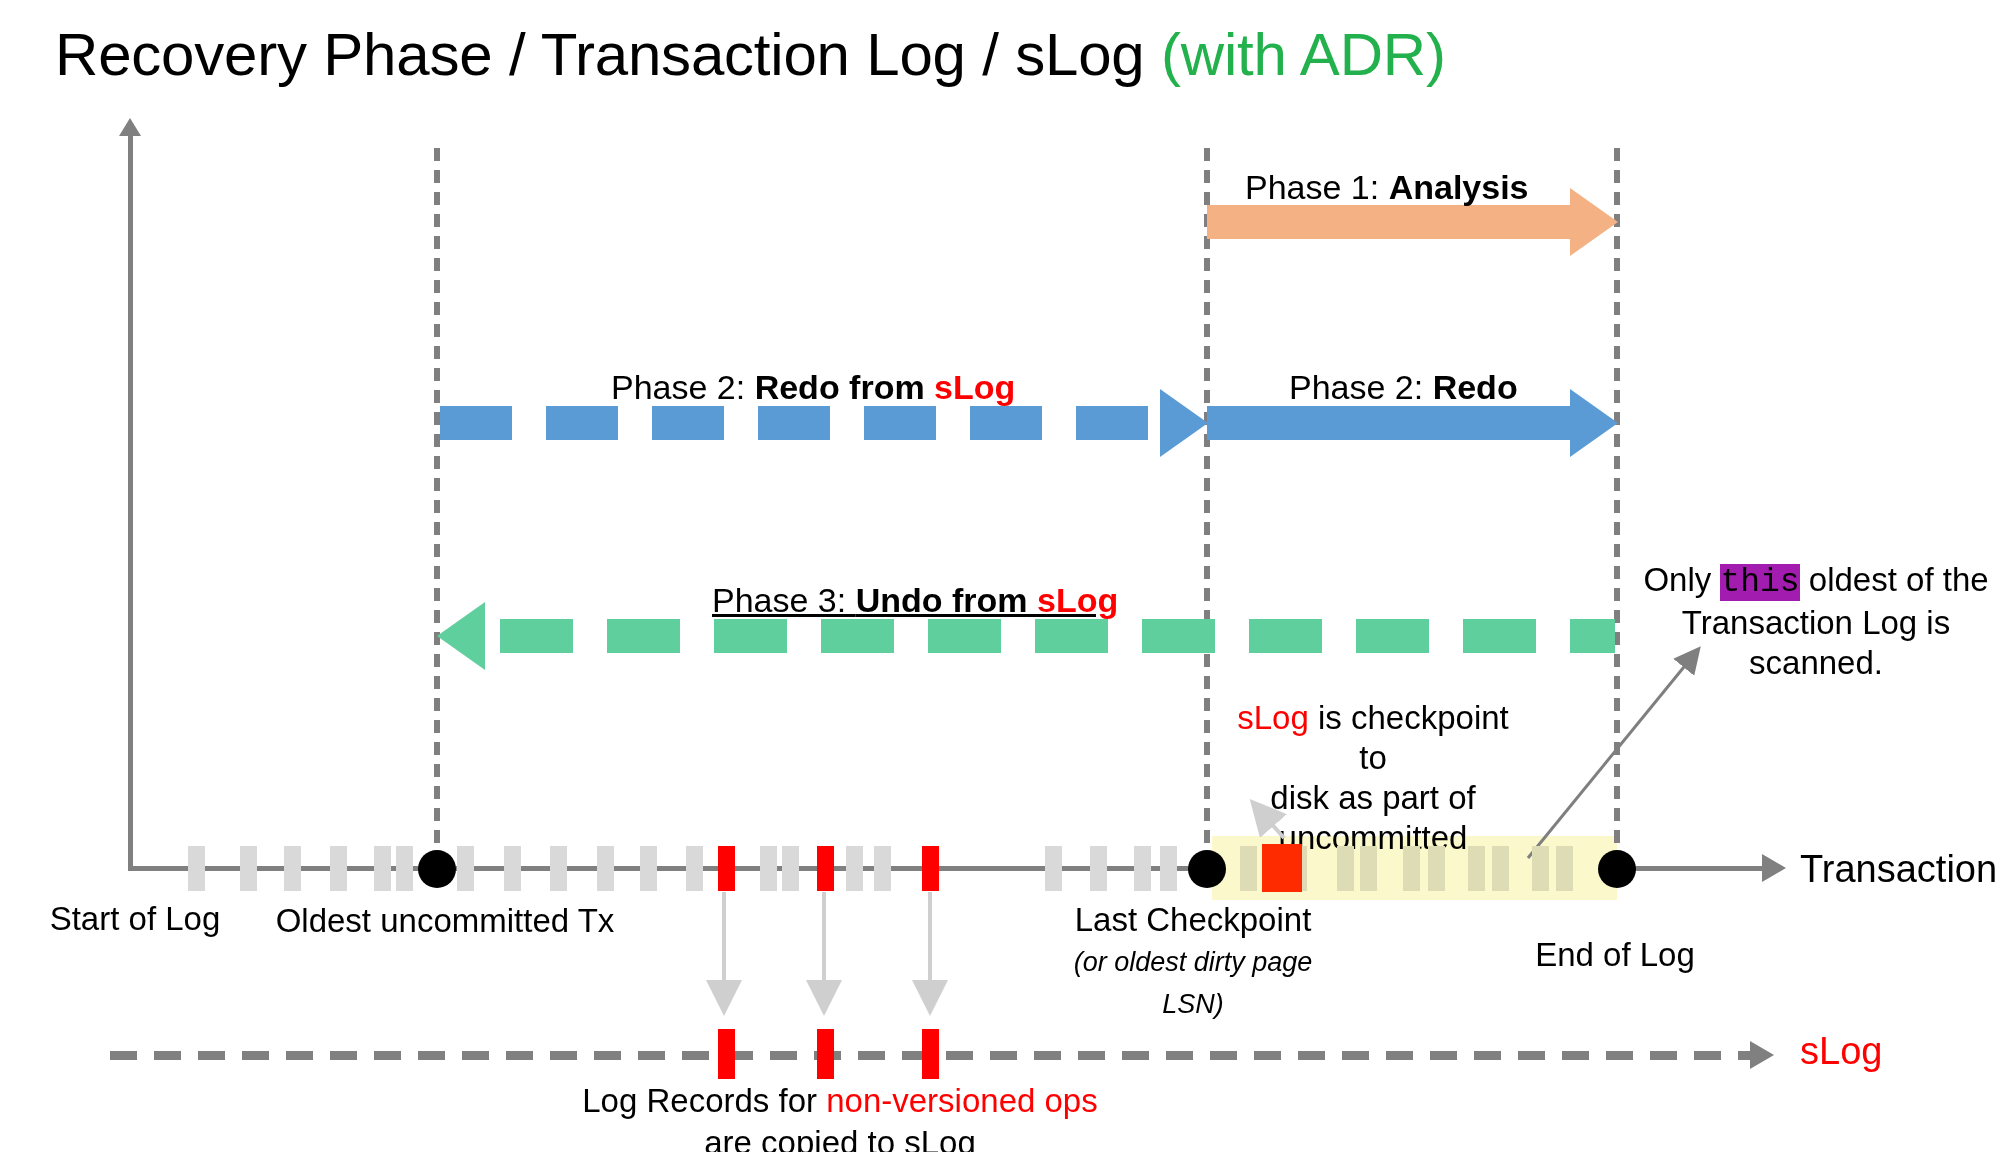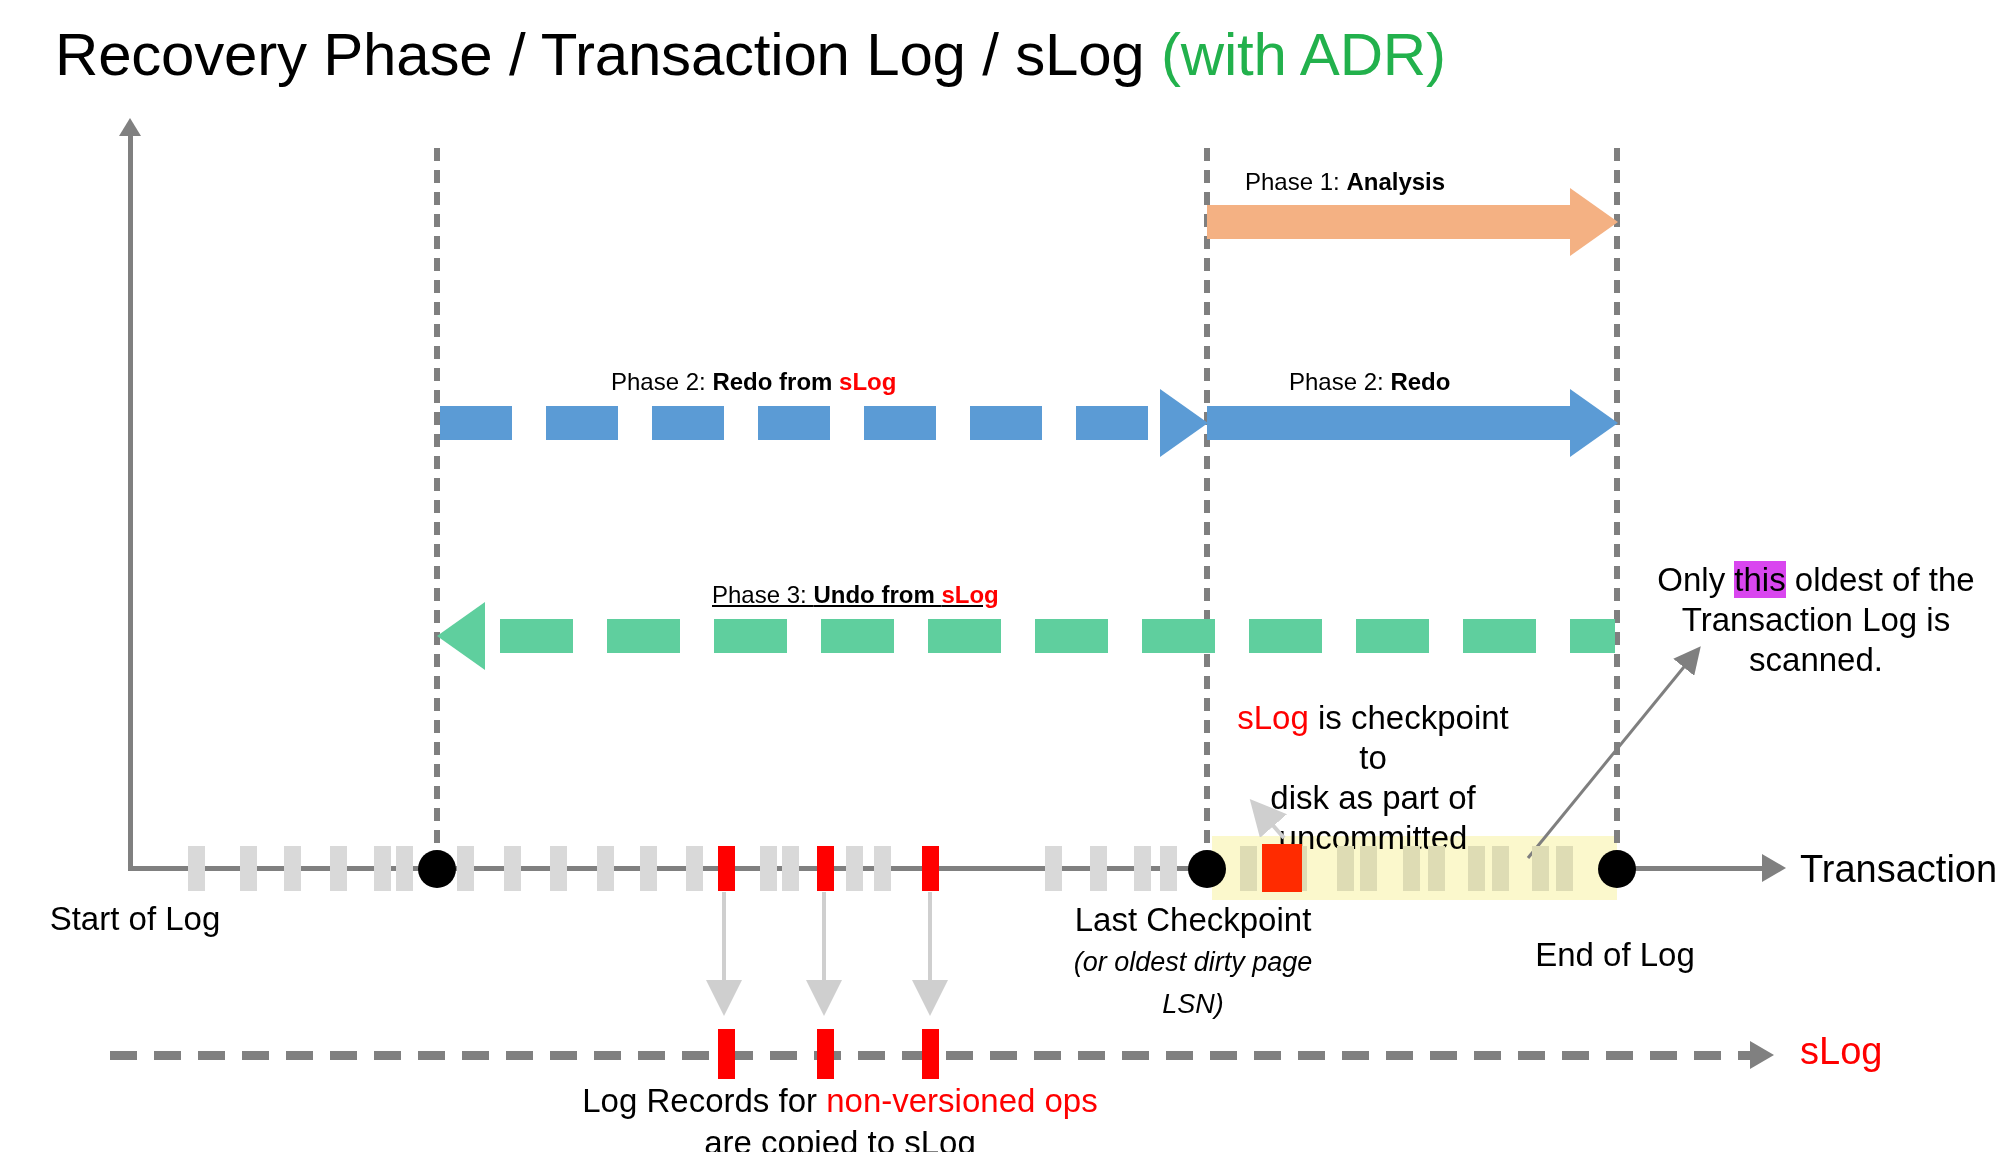--- a/index.html
+++ b/index.html
@@ -30,25 +30,25 @@
   .tick.redbig{width:40px;height:48px;top:844px;background:#ff2b00;}
   
   .dot{position:absolute;top:850px;width:38px;height:38px;border-radius:50%;background:#000;}
   .solid-bar{height:34px;}
   .arrowhead{position:absolute;width:0;height:0;}
   
   .dash-row{position:absolute;height:34px;}
   
   .lbl{position:absolute;font-size:33px;white-space:nowrap;}
   .lbl.ctr{text-align:center;}
-  .phase-lbl{position:absolute;font-size:24px;white-space:nowrap;}
+  .phase-lbl{position:absolute;font-size:34px;white-space:nowrap;}
   .phase-lbl b{font-weight:bold;}
   .red{color:#ff0000;}
   .ital{font-style:italic;font-size:27px;}
-  .hl{background:#d946ef;}
+  .hl{background:#a21caf;font-family:Liberation Mono, monospace;}
   
   #slog-dash{left:110px;top:1051px;width:1640px;height:9px;
      background-image:linear-gradient(90deg,#808080 62%,rgba(0,0,0,0) 0%);
      background-size:44px 9px;}
   #slog-head{left:1750px;top:1041px;width:0;height:0;
      border-top:14px solid transparent;border-bottom:14px solid transparent;
      border-left:24px solid #808080;}
   .slog-tick{position:absolute;top:1029px;width:17px;height:50px;background:#ff0000;}
   
   svg.ov{position:absolute;left:0;top:0;width:2001px;height:1152px;overflow:visible;pointer-events:none;}
@@ -168,21 +168,21 @@
 
 <div class="dot" style="left:418px;"></div>
 <div class="dot" style="left:1188px;"></div>
 <div class="dot" style="left:1598px;"></div>
 
 <div class="abs lbl ctr" style="left:10px;top:900px;width:250px;">
   <span>Start of Log</span>
 </div>
 
 <div class="abs lbl ctr" style="left:255px;top:900px;width:380px;line-height:42px;">
-  <br>
+  <span>Oldest uncommitted Tx</span><br>
 </div>
 
 <div class="abs lbl ctr" style="left:1063px;top:900px;width:260px;line-height:40px;white-space:normal;">
   <span>Last Checkpoint</span><br>
   <span class="ital">(or oldest dirty page LSN)</span>
 </div>
 
 <div class="abs lbl ctr" style="left:1490px;top:936px;width:250px;">
   <span>End of Log</span>
 </div>

